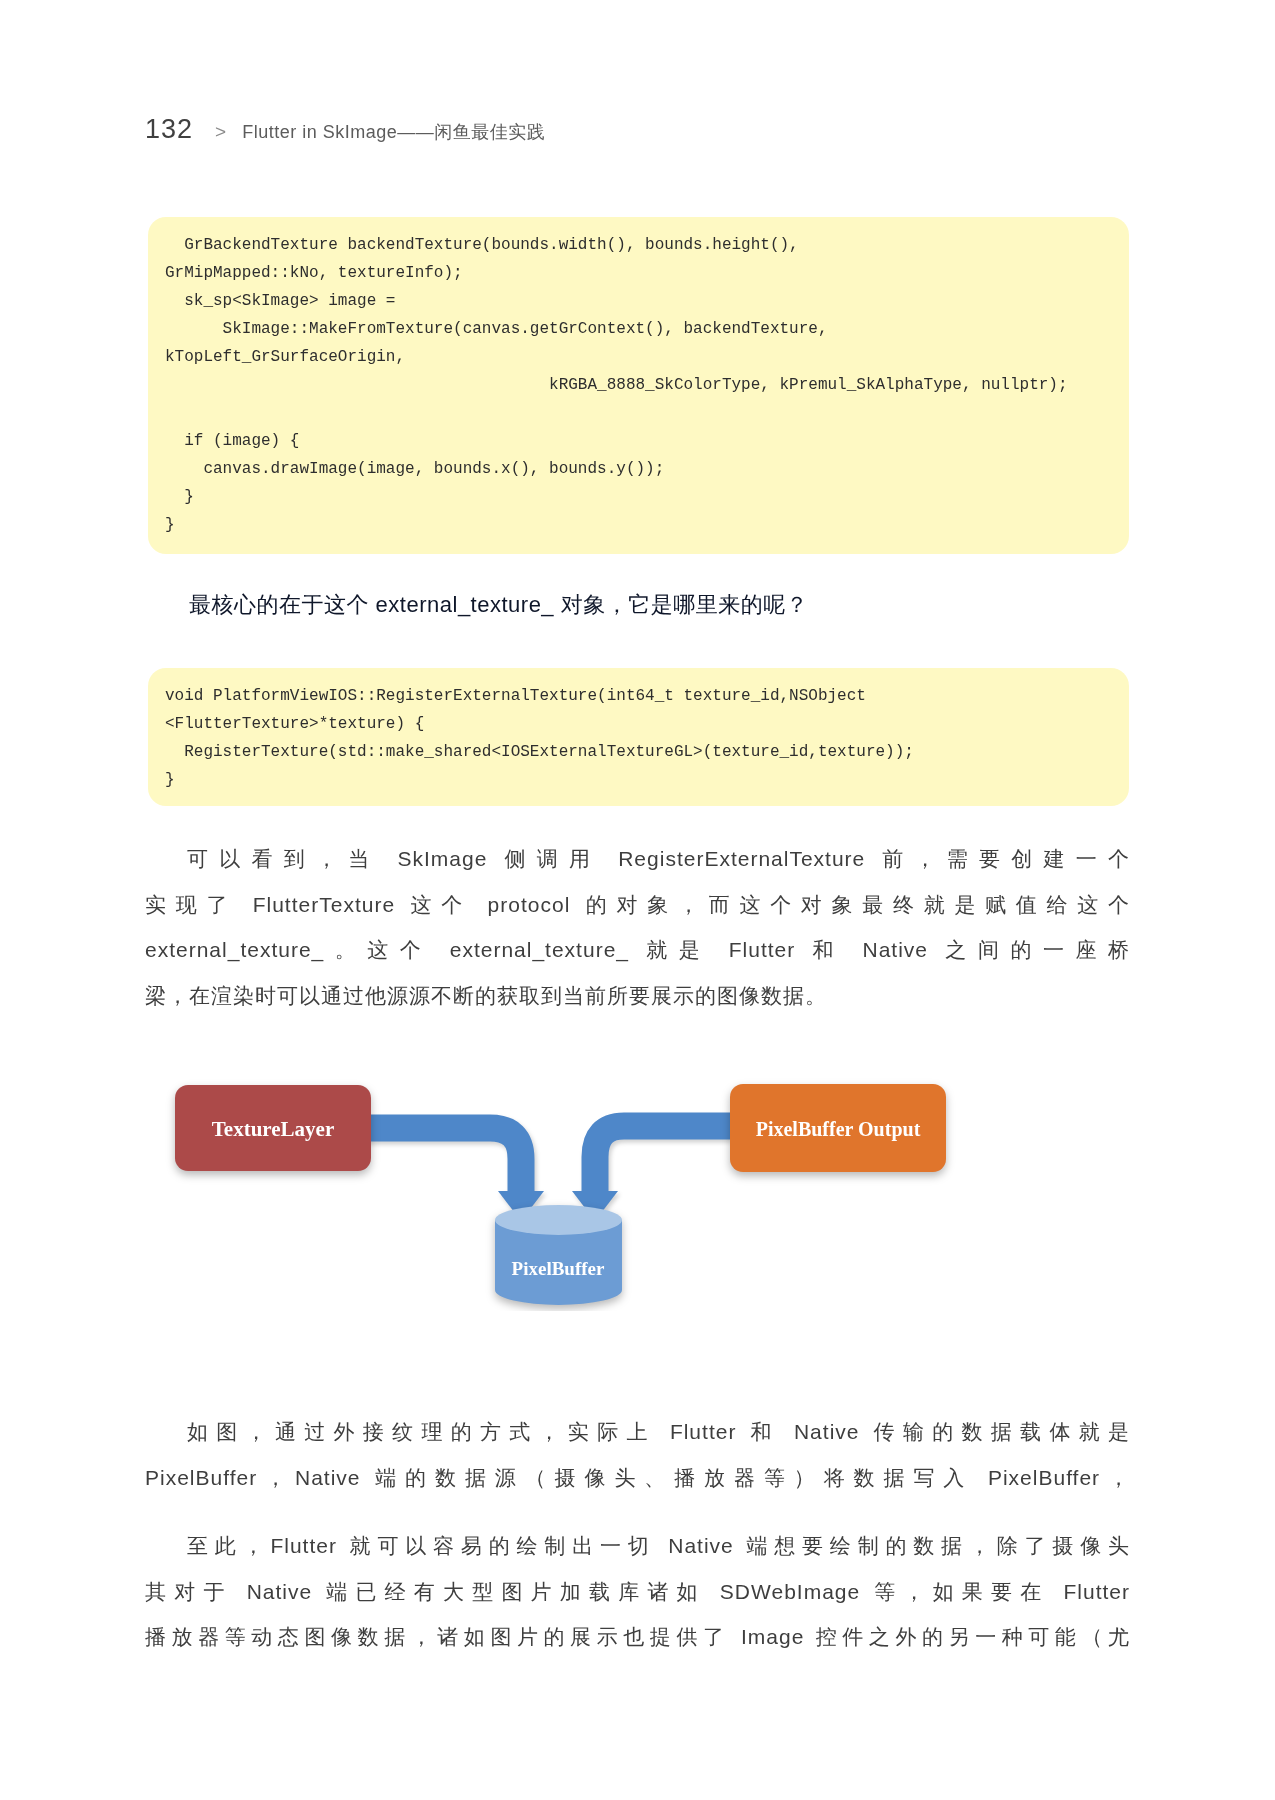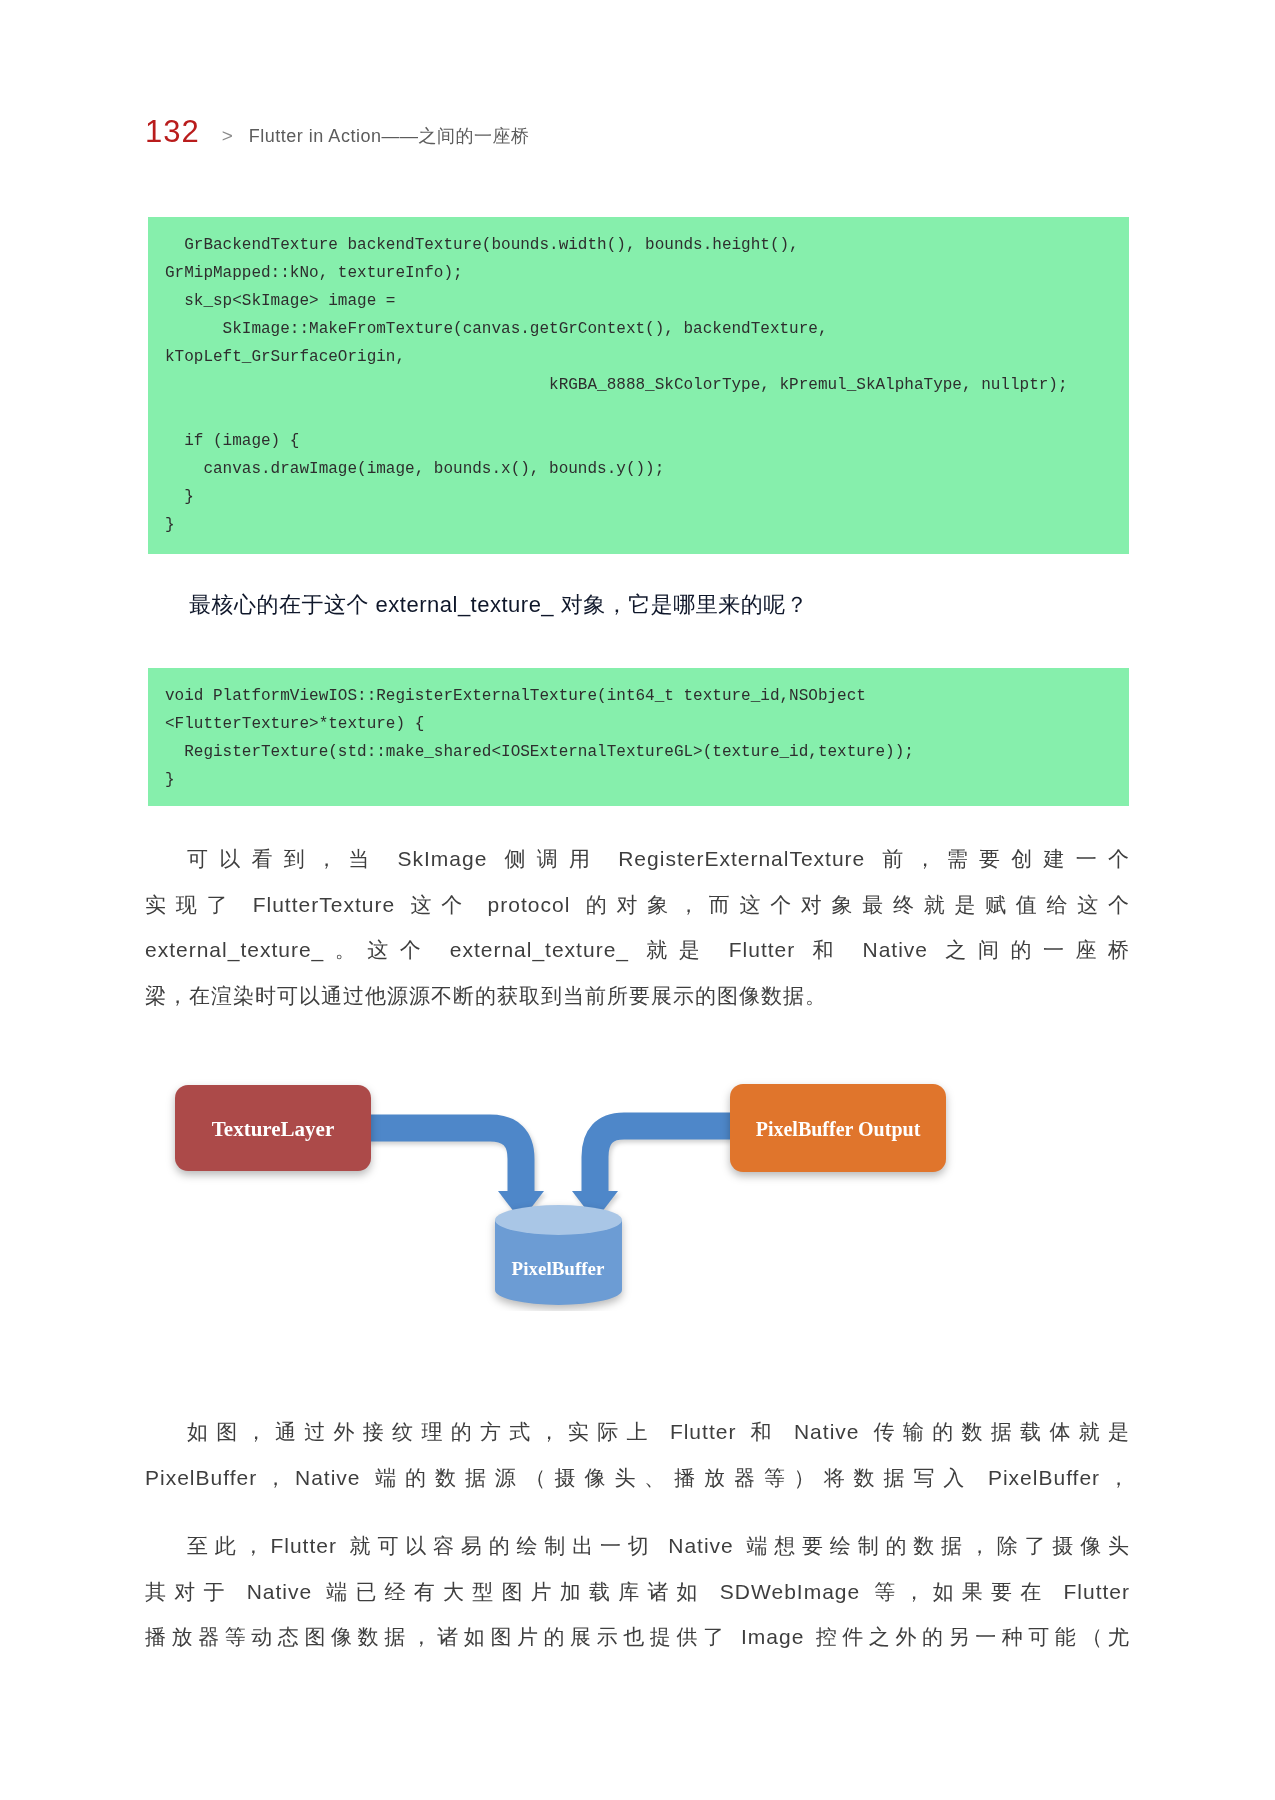--- a/index.html
+++ b/index.html
@@ -8,31 +8,31 @@
     width:1275px;height:1800px;
     background:#ffffff;
     font-family:"Liberation Sans", sans-serif;
     overflow:hidden;
   }
   
   .hdr{
     position:absolute;left:145px;top:114px;width:985px;
     display:flex;align-items:baseline;color:#555;
   }
-  .hdr .pno{font-size:31px;color:#b91c1c;letter-spacing:1px;}
+  .hdr .pno{font-size:27px;color:#404040;letter-spacing:1px;}
   .hdr .sep{font-size:19px;color:#8a8a8a;margin:0 16px 0 22px;}
   .hdr .btitle{font-size:18px;color:#5c5c5c;letter-spacing:0.5px;}
   
   .code{
     position:absolute;left:148px;width:981px;
-    background:#86efac;
+    background:#fef9c3;
     font-family:"Liberation Mono","DejaVu Sans Mono",monospace;
     font-size:16px;line-height:28px;color:#2e2e2e;
     padding:14px 0 14px 17px;margin:0;
-    white-space:pre;overflow:hidden;box-sizing:border-box;
+    white-space:pre;overflow:hidden;box-sizing:border-box;border-radius:18px;
   }
   .code1{top:217px;height:337px;}
   .code2{top:668px;height:138px;}
   
   .shead{
     position:absolute;left:145px;top:590px;width:985px;
     font-size:22px;font-weight:normal;color:#0f172a;
     text-indent:44px;letter-spacing:0.5px;
   }
   
@@ -67,21 +67,21 @@
   .lab-cyl{font-size:19px;}
 </style>
 </head>
 <body>
 
 <div class="page">
 
   <div class="hdr">
     <span class="pno">132</span>
     <span class="sep">&gt;</span>
-    <span class="btitle">Flutter in Action——之间的一座桥</span>
+    <span class="btitle">Flutter in SkImage——闲鱼最佳实践</span>
   </div>
 
   <pre class="code code1">  GrBackendTexture backendTexture(bounds.width(), bounds.height(),
 GrMipMapped::kNo, textureInfo);
   sk_sp&lt;SkImage&gt; image =
       SkImage::MakeFromTexture(canvas.getGrContext(), backendTexture,
 kTopLeft_GrSurfaceOrigin,
                                         kRGBA_8888_SkColorType, kPremul_SkAlphaType, nullptr);
 
   if (image) {

